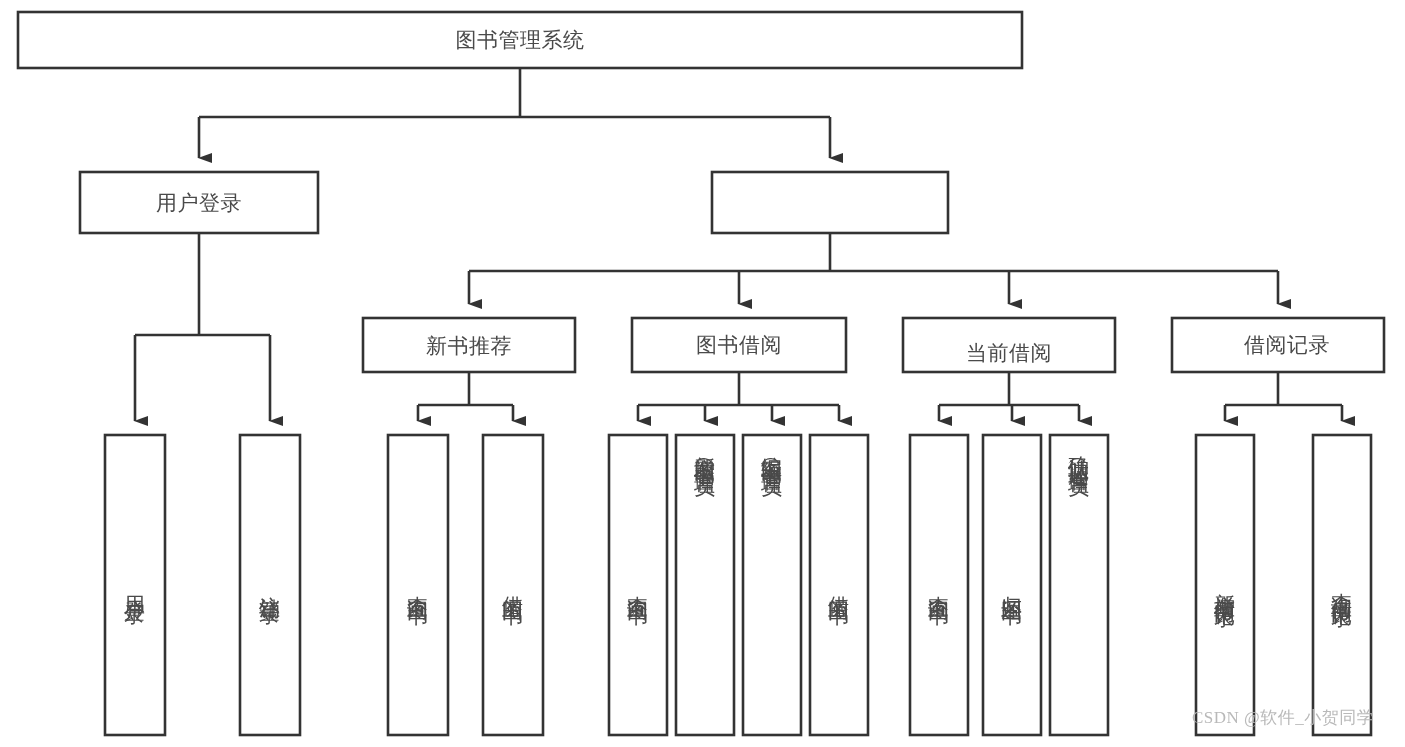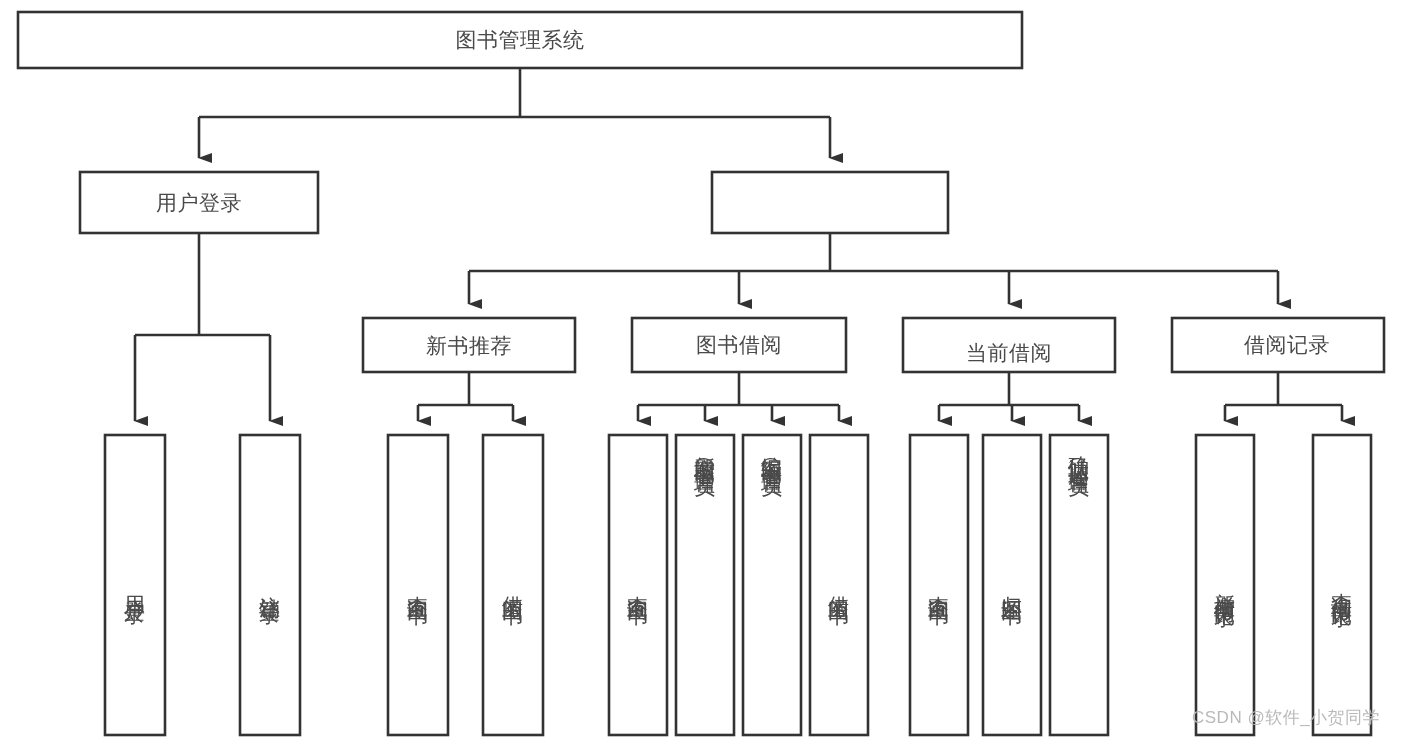--- a/index.html
+++ b/index.html
@@ -58,21 +58,21 @@
     writing-mode: vertical-rl;
     text-orientation: upright;
     font-size: 21px;
     letter-spacing: 3px;
     line-height: 1.0;
     padding-top: 4px;
     padding-bottom: 4px;
   }
   .watermark {
     position: absolute;
-    font-family: Liberation Sans, sans-serif;
+    font-family: Liberation Serif, serif;
     font-size: 17px;
     color: #b9b9b9;
     white-space: nowrap;
     letter-spacing: 0.5px;
   }
 </style>
 </head>
 <body>
 
 <div id="stage">

